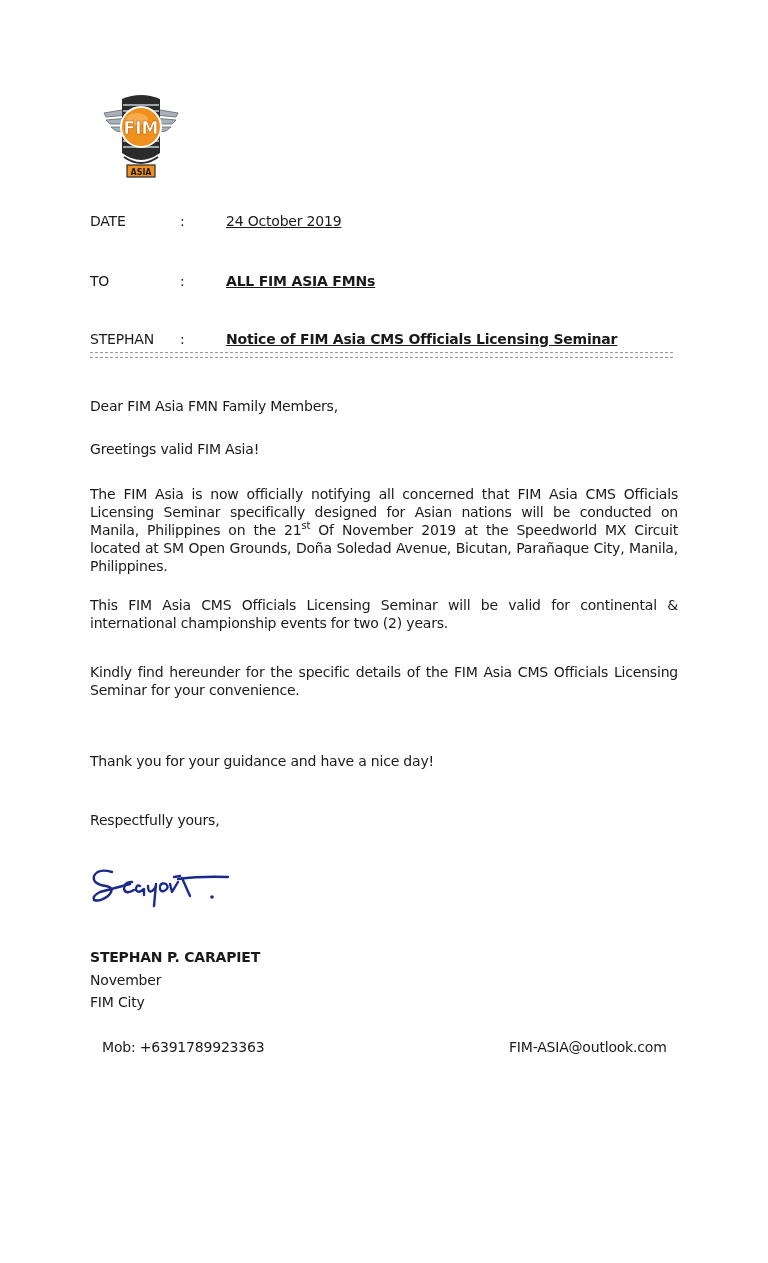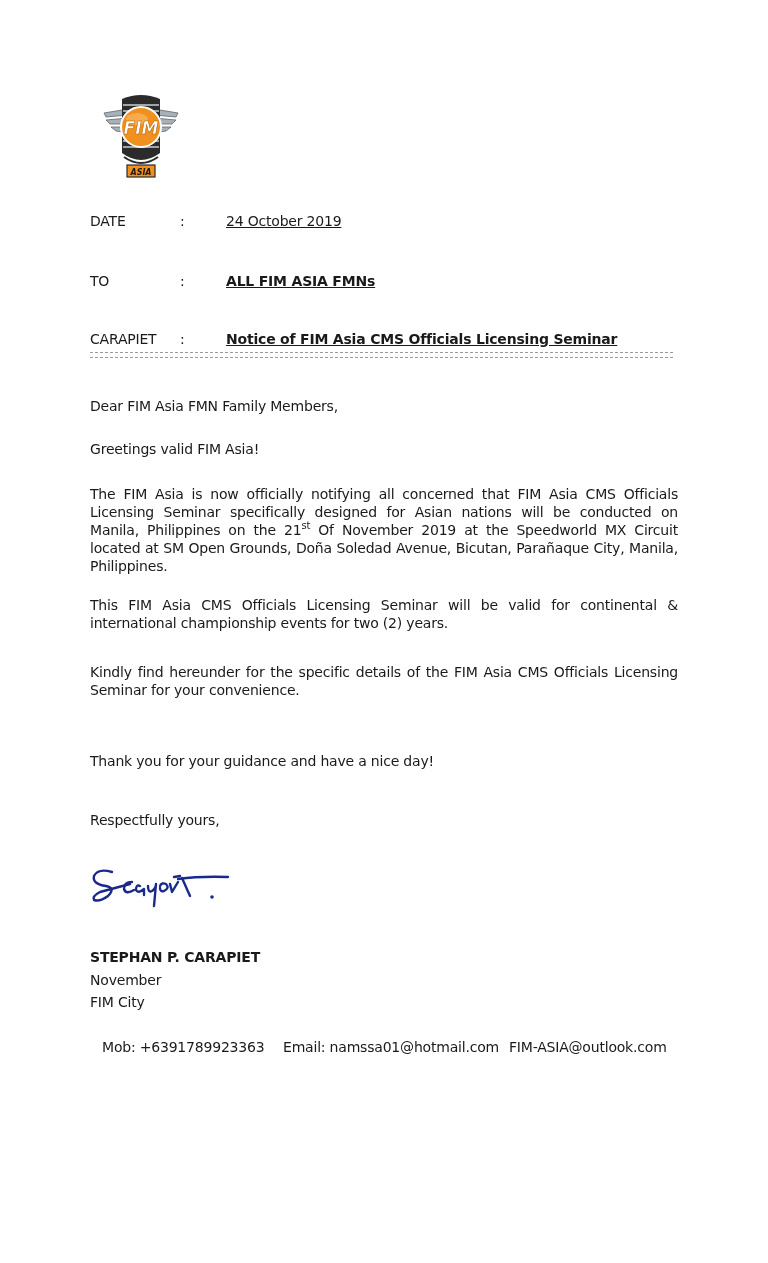--- a/index.html
+++ b/index.html
@@ -3,21 +3,21 @@
 <meta charset="utf-8">
 <style>
   html, body { margin: 0; padding: 0; background: #ffffff; }
   body {
     width: 768px; height: 1263px; position: relative; overflow: hidden;
     font-family: "DejaVu Sans", sans-serif; color: #1a1a1a;
   }
   .abs { position: absolute; }
   .txt { font-size: 14px; line-height: 18px; white-space: nowrap; letter-spacing: -0.2px; }
   .bold { font-weight: bold; }
-  .logo { left: 102px; top: 93px; width: 78px; height: 90px; font-style: italic; }
+  .logo { left: 102px; top: 93px; width: 78px; height: 90px; }
   .hdr-label { left: 90px; text-align: right; }
   .hdr-colon { left: 180px; }
   .hdr-value { left: 226px; text-decoration: underline; }
   .divider {
     left: 90px; top: 352px; width: 583px; height: 6px;
     border-top: 1.5px dashed #9a9a9a; border-bottom: 1.5px dashed #9a9a9a;
     box-sizing: border-box;
   }
   .para {
     left: 90px; width: 588px; font-size: 14px; line-height: 18px;
@@ -65,21 +65,21 @@
 </div>
 
 <div class="abs txt hdr-label" style="top:212px">DATE</div>
 <div class="abs txt hdr-colon" style="top:212px">:</div>
 <div class="abs txt hdr-value" style="top:212px">24 October 2019</div>
 
 <div class="abs txt hdr-label" style="top:272px">TO</div>
 <div class="abs txt hdr-colon" style="top:272px">:</div>
 <div class="abs txt hdr-value bold" style="top:272px">ALL FIM ASIA FMNs</div>
 
-<div class="abs txt hdr-label" style="top:330px">CARAPIET</div>
+<div class="abs txt hdr-label" style="top:330px">STEPHAN</div>
 <div class="abs txt hdr-colon" style="top:330px">:</div>
 <div class="abs txt hdr-value bold" style="top:330px">Notice of FIM Asia CMS Officials Licensing Seminar</div>
 
 <div class="abs divider"></div>
 
 <div class="abs txt" style="left:90px; top:397px">Dear FIM Asia FMN Family Members,</div>
 <div class="abs txt" style="left:90px; top:440px">Greetings valid FIM Asia!</div>
 
 <div class="abs para" style="top:485px"><span>The FIM Asia is now officially notifying all concerned that FIM Asia CMS Officials Licensing Seminar specifically designed for Asian nations will be conducted on Manila, Philippines on the 21</span><sup>st</sup><span> Of November 2019 at the Speedworld MX Circuit located at  SM Open Grounds, Doña Soledad Avenue, Bicutan, Parañaque City, Manila, Philippines.</span></div>
 
@@ -105,15 +105,14 @@
     <circle cx="122" cy="35" r="1.8" fill="#1a2a8c"></circle>
   </svg>
 </div>
 
 <div class="abs txt bold" style="left:90px; top:948px">STEPHAN P. CARAPIET</div>
 <div class="abs txt" style="left:90px; top:971px">November</div>
 <div class="abs txt" style="left:90px; top:993px">FIM City</div>
 
 <div class="abs txt contact" style="left:12px; top:1038px; width:768px; height:18px">
   <span style="left:90px">Mob: +6391789923363</span>
-  <span style="left:271px">Email: namssa01@hotmail.com</span>
   <span style="left:497px">FIM-ASIA@outlook.com</span>
 </div>
 
 </body></html>

